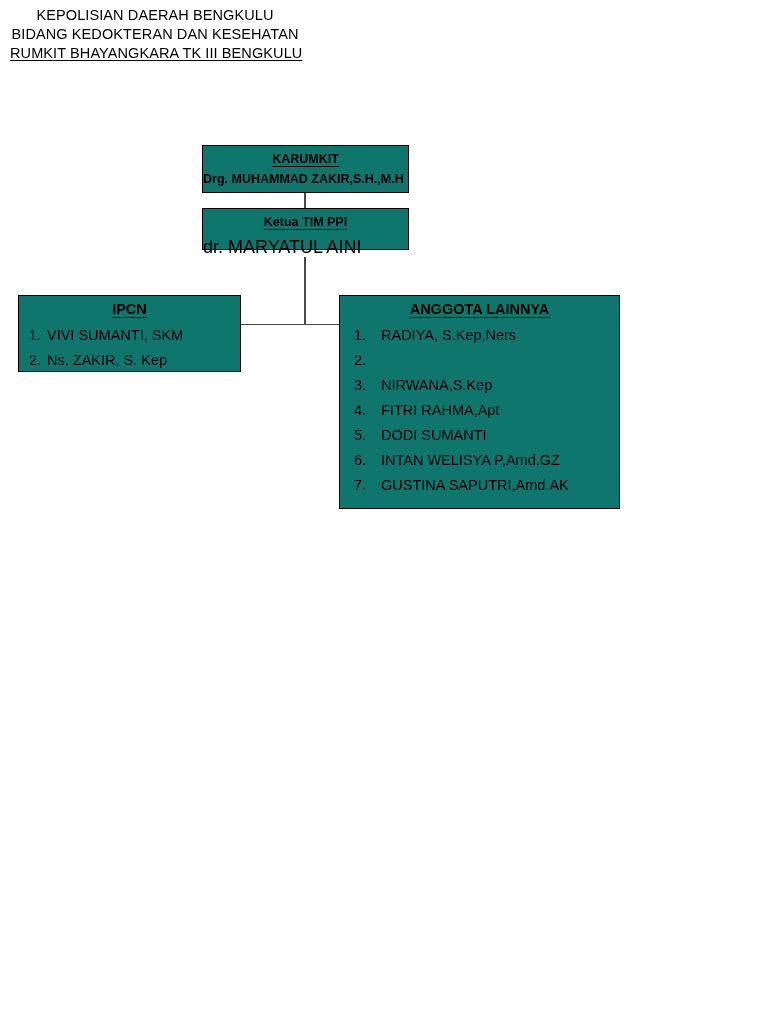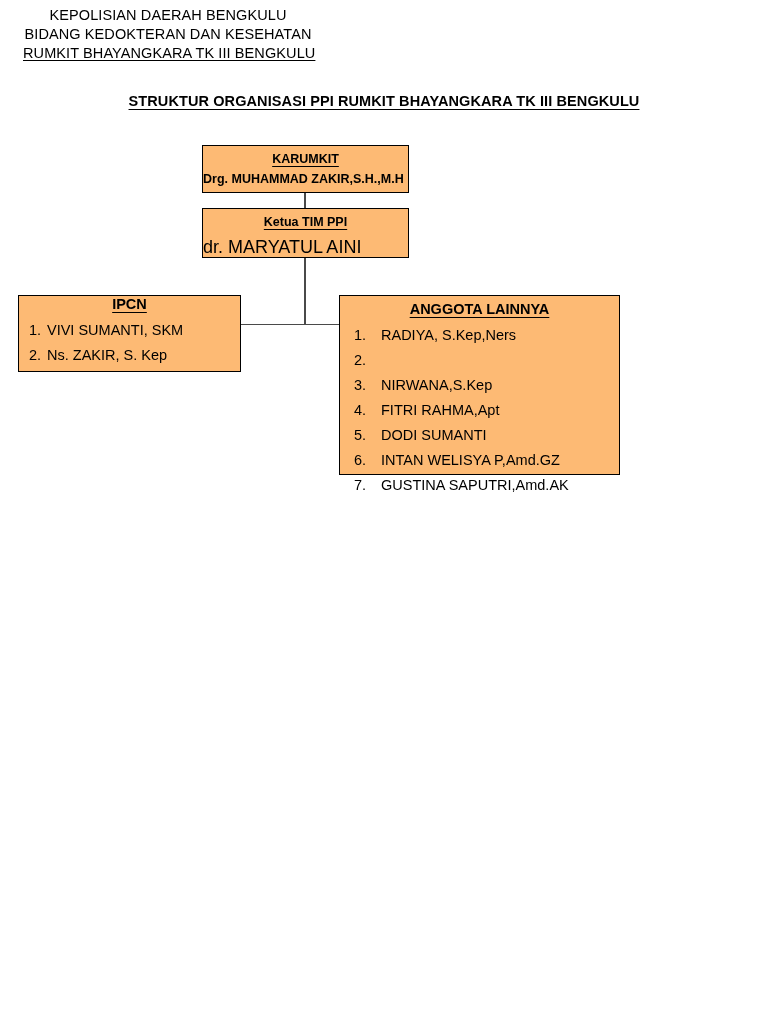--- a/index.html
+++ b/index.html
@@ -19,21 +19,21 @@
   #page {
     position: absolute;
     left: 0; top: 0;
     width: 768px;
     height: 1024px;
   }
 
   
   .letterhead {
     position: absolute;
-    left: 23px;
+    left: 10px;
     top: 6px;
     width: 290px;
     text-align: center;
     line-height: 19px;
   }
   .letterhead .lh-line {
     font-size: 14.5px;
     letter-spacing: 0.1px;
     white-space: nowrap;
     display: block;
@@ -55,21 +55,21 @@
     text-decoration: underline;
     text-underline-offset: 2.5px;
     letter-spacing: 0.1px;
     white-space: nowrap;
   }
 
   
   .node {
     position: absolute;
     border: 1.6px solid #000000;
-    background: #fdba74;
+    background: #0f766e;
     box-sizing: border-box;
     z-index: 2;
   }
 
   .node-title {
     text-align: center;
     font-weight: bold;
     text-decoration: underline;
     text-underline-offset: 2.5px;
     white-space: nowrap;
@@ -91,44 +91,45 @@
     font-size: 12.5px;
     font-weight: bold;
     margin-top: 6px;
   }
 
   
   #node-ketua {
     left: 202px;
     top: 208px;
     width: 207px;
-    height: 50px;
+    height: 42px;
     padding-top: 6px;
   }
   #node-ketua .node-title { font-size: 12.5px; }
   #node-ketua .node-sub {
     font-size: 18px;
     margin-top: 8px;
   }
 
   
   #node-ipcn {
     left: 18px;
     top: 295px;
     width: 223px;
     height: 77px;
+    padding-top: 5px;
   }
   #node-ipcn .node-title { font-size: 14.5px; }
 
   
   #node-anggota {
     left: 339px;
     top: 295px;
     width: 281px;
-    height: 180px;
+    height: 214px;
     padding-top: 5px;
   }
   #node-anggota .node-title { font-size: 14.5px; }
 
   
   .member-list {
     list-style: none;
     margin: 0;
     padding: 0;
   }
@@ -178,21 +179,20 @@
 <body>
 
 <div id="page">
 
   <div class="letterhead">
     <span class="lh-line">KEPOLISIAN DAERAH BENGKULU</span>
     <span class="lh-line">BIDANG KEDOKTERAN DAN KESEHATAN</span>
     <span class="lh-line underline">RUMKIT BHAYANGKARA TK III BENGKULU</span>
   </div>
 
-  <div class="doc-title">STRUKTUR ORGANISASI PPI RUMKIT BHAYANGKARA TK III BENGKULU</div>
 
   <div class="conn conn-v" id="conn-karumkit-ketua"></div>
   <div class="conn conn-v" id="conn-ketua-trunk"></div>
   <div class="conn conn-h" id="conn-split-bar"></div>
 
   <div class="node" id="node-karumkit">
     <div class="node-title">KARUMKIT</div>
     <div class="node-sub">Drg. MUHAMMAD ZAKIR,S.H.,M.H</div>
   </div>
 

